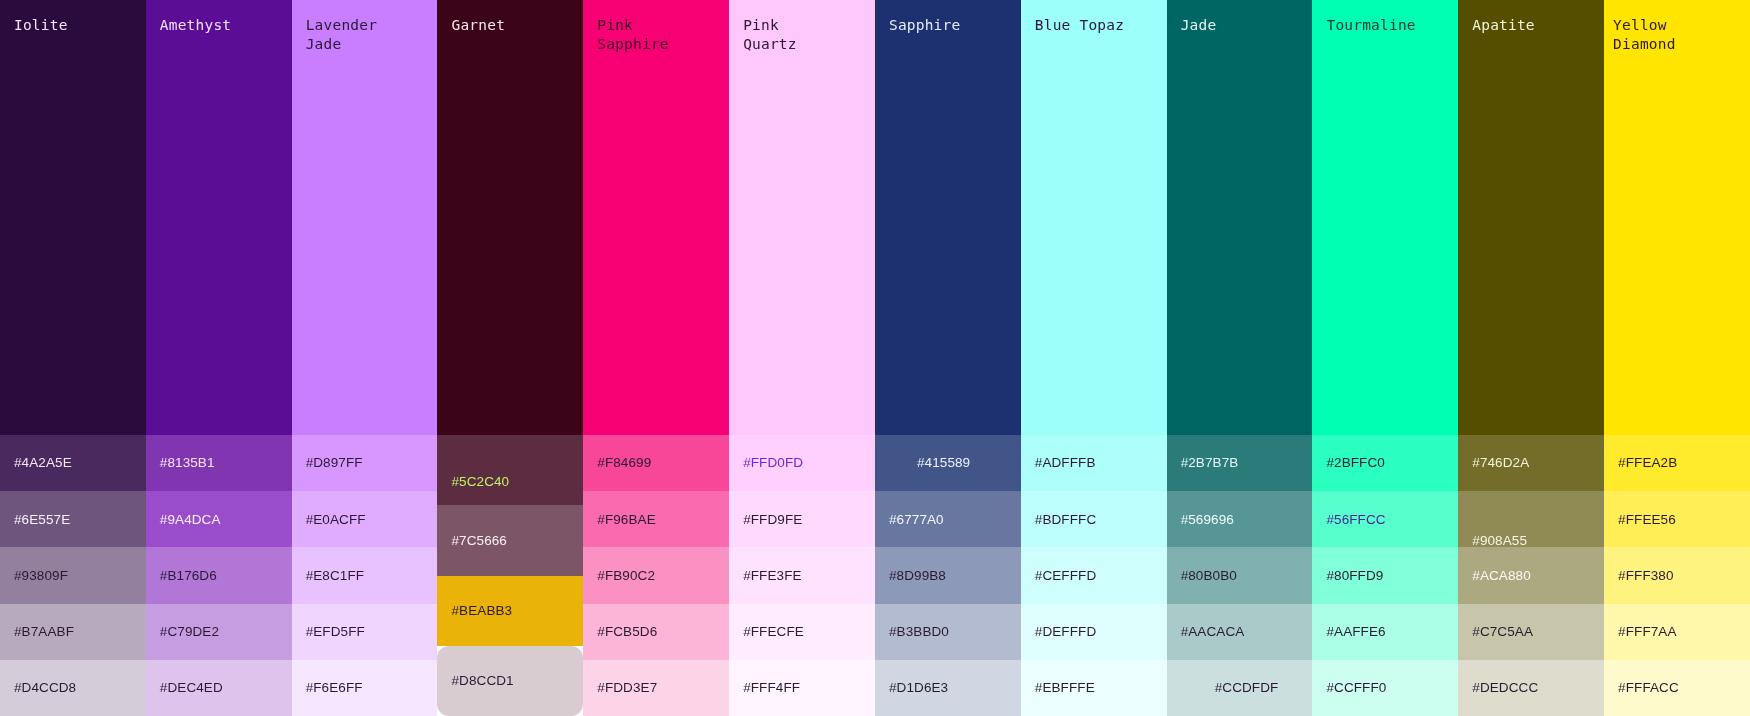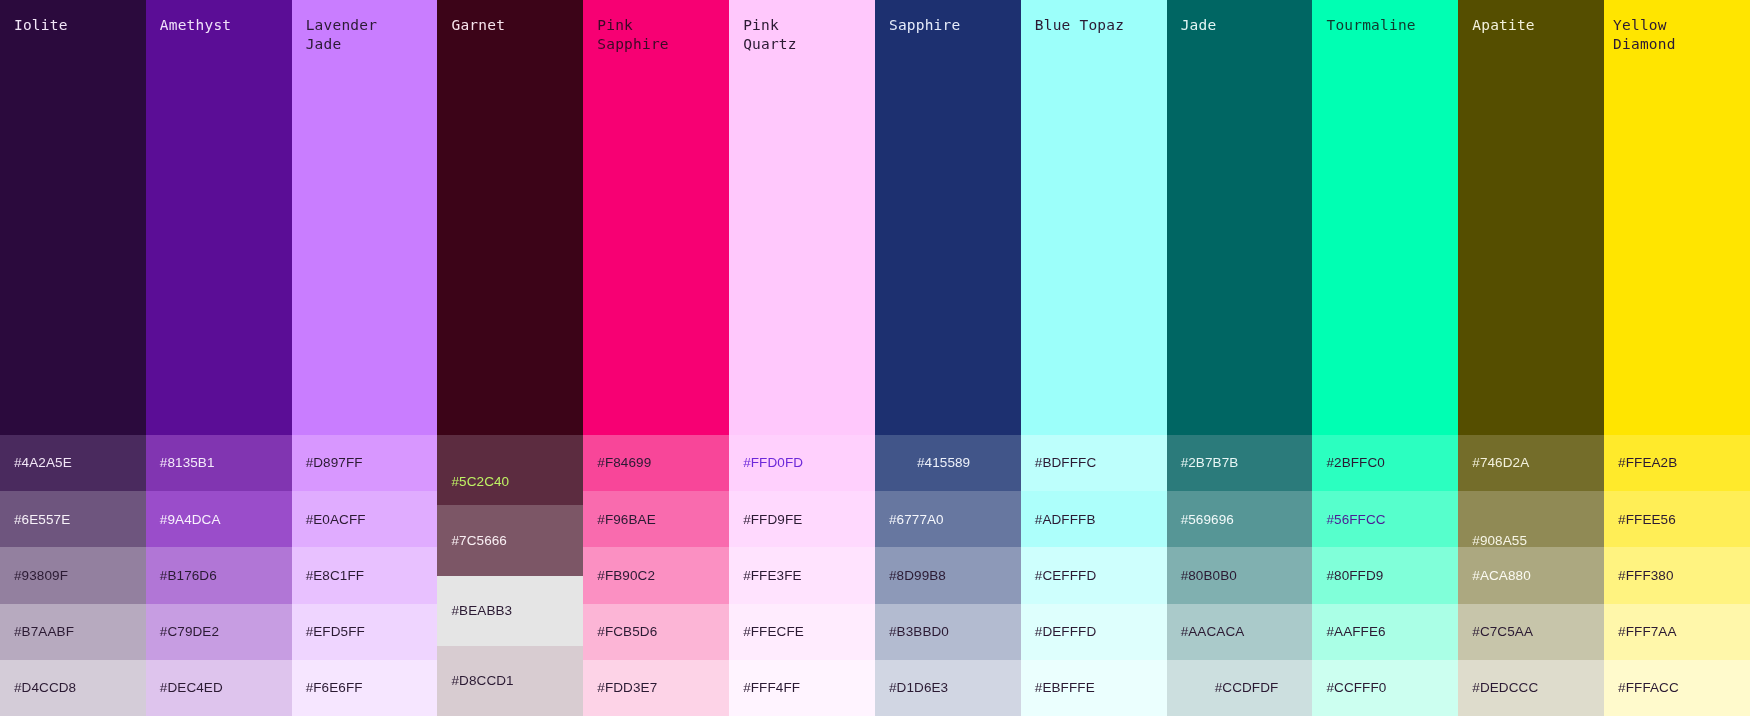--- a/index.html
+++ b/index.html
@@ -120,24 +120,24 @@
     <div class="column">
       <div class="swatch-main" style="background-color: rgb(60, 4, 24);">
         <div class="swatch-name" style="color: rgb(247, 228, 236);">Garnet</div>
       </div>
       <div class="tint-row" style="background-color: rgb(92, 44, 64);">
         <div class="tint-hex" style="color: #bef264; margin-top: 24px;">#5C2C40</div>
       </div>
       <div class="tint-row" style="background-color: rgb(124, 86, 102);">
         <div class="tint-hex" style="color: rgb(250, 240, 244);">#7C5666</div>
       </div>
-      <div class="tint-row" style="background-color: #e5e5e5;">
+      <div class="tint-row" style="background-color: #eab308;">
         <div class="tint-hex" style="color: rgb(43, 26, 51);">#BEABB3</div>
       </div>
-      <div class="tint-row" style="background-color: rgb(216, 204, 209);">
+      <div class="tint-row" style="background-color: rgb(216, 204, 209); border-radius: 12px;">
         <div class="tint-hex" style="color: rgb(43, 26, 51);">#D8CCD1</div>
       </div>
     </div>
     <div class="column">
       <div class="swatch-main" style="background-color: rgb(247, 0, 115);">
         <div class="swatch-name" style="color: rgb(58, 10, 38);">Pink
 Sapphire</div>
       </div>
       <div class="tint-row" style="background-color: rgb(248, 70, 153);">
         <div class="tint-hex" style="color: rgb(43, 26, 51);">#F84699</div>
@@ -193,25 +193,25 @@
         <div class="tint-hex" style="color: rgb(43, 26, 51);">#B3BBD0</div>
       </div>
       <div class="tint-row" style="background-color: rgb(209, 214, 227);">
         <div class="tint-hex" style="color: rgb(43, 26, 51);">#D1D6E3</div>
       </div>
     </div>
     <div class="column">
       <div class="swatch-main" style="background-color: rgb(156, 255, 250);">
         <div class="swatch-name" style="color: rgb(43, 26, 51);">Blue Topaz</div>
       </div>
+      <div class="tint-row" style="background-color: rgb(173, 255, 251);">
+        <div class="tint-hex" style="color: rgb(43, 26, 51);">#ADFFFB</div>
+      </div>
       <div class="tint-row" style="background-color: rgb(189, 255, 252);">
         <div class="tint-hex" style="color: rgb(43, 26, 51);">#BDFFFC</div>
-      </div>
-      <div class="tint-row" style="background-color: rgb(173, 255, 251);">
-        <div class="tint-hex" style="color: rgb(43, 26, 51);">#ADFFFB</div>
       </div>
       <div class="tint-row" style="background-color: rgb(206, 255, 253);">
         <div class="tint-hex" style="color: rgb(43, 26, 51);">#CEFFFD</div>
       </div>
       <div class="tint-row" style="background-color: rgb(222, 255, 253);">
         <div class="tint-hex" style="color: rgb(43, 26, 51);">#DEFFFD</div>
       </div>
       <div class="tint-row" style="background-color: rgb(235, 255, 254);">
         <div class="tint-hex" style="color: rgb(43, 26, 51);">#EBFFFE</div>
       </div>

